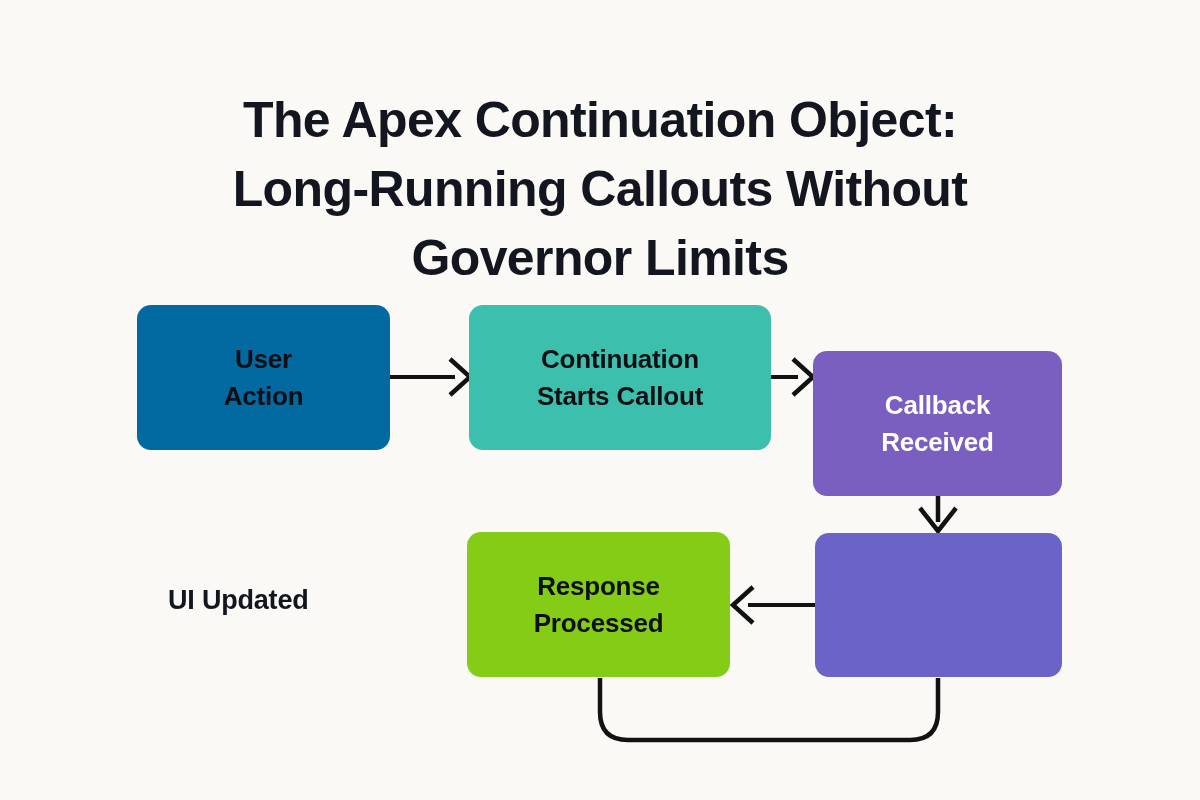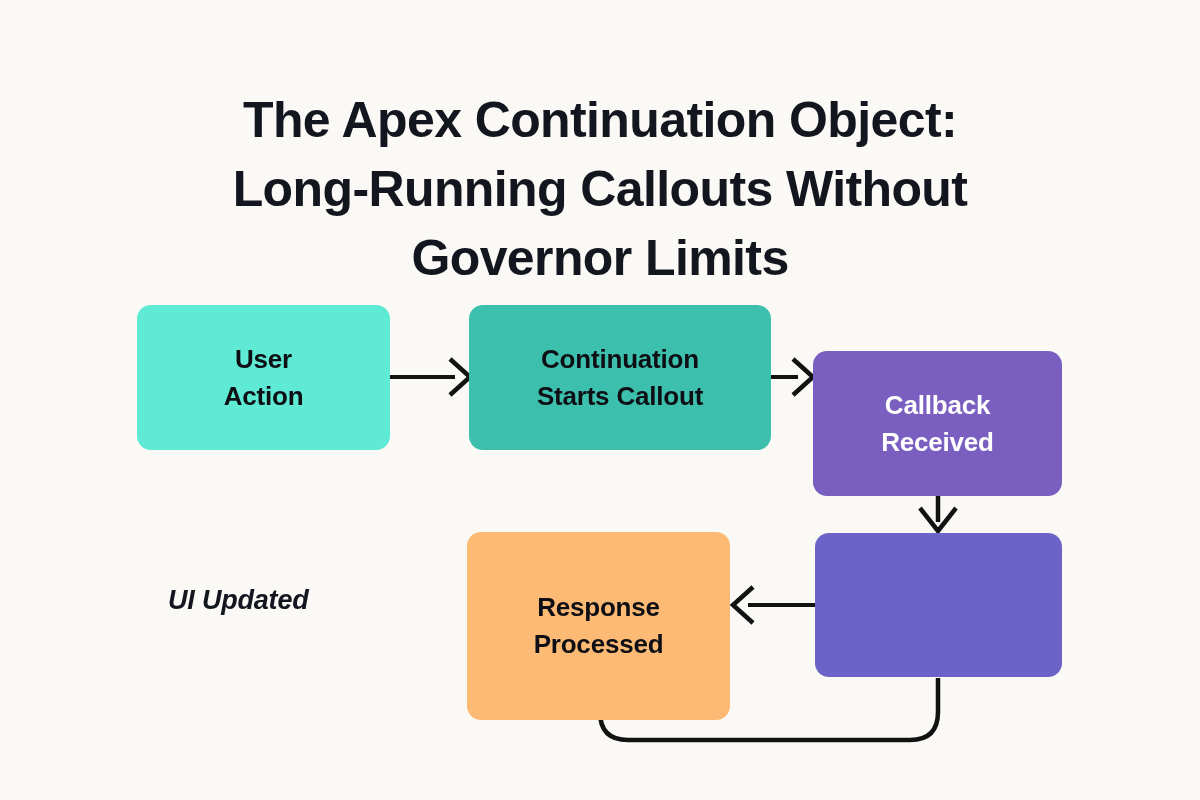--- a/index.html
+++ b/index.html
@@ -60,21 +60,21 @@
     white-space: pre-line;
     box-sizing: border-box;
     padding: 4px 10px;
   }
 
   #node-user-action {
     left: 137px;
     top: 305px;
     width: 253px;
     height: 145px;
-    background: #5eead4;
+    background: #0369a1;
     color: #0d0f14;
   }
 
   #node-continuation {
     left: 469px;
     top: 305px;
     width: 302px;
     height: 145px;
     background: #3cbfad;
     color: #0d0f14;
@@ -87,22 +87,22 @@
     height: 145px;
     background: #7a5fc0;
     color: #ffffff;
     margin-top: 48px;
   }
 
   #node-response {
     left: 467px;
     top: 532px;
     width: 263px;
-    height: 188px;
-    background: #fdba74;
+    height: 145px;
+    background: #84cc16;
     color: #0d0f14;
   }
 
   #node-ui-box {
     left: 815px;
     top: 533px;
     width: 247px;
     height: 144px;
     background: #6b63c8;
     color: #ffffff;
@@ -111,21 +111,20 @@
   #label-ui-updated {
     position: absolute;
     left: 168px;
     top: 585px;
     width: 200px;
     text-align: left;
     font-size: 27px;
     font-weight: 700;
     letter-spacing: -0.2px;
     color: #13161f;
-    font-style: italic;
   }
 
   #edges {
     position: absolute;
     left: 0;
     top: 0;
     width: 1200px;
     height: 800px;
     pointer-events: none;
   }

